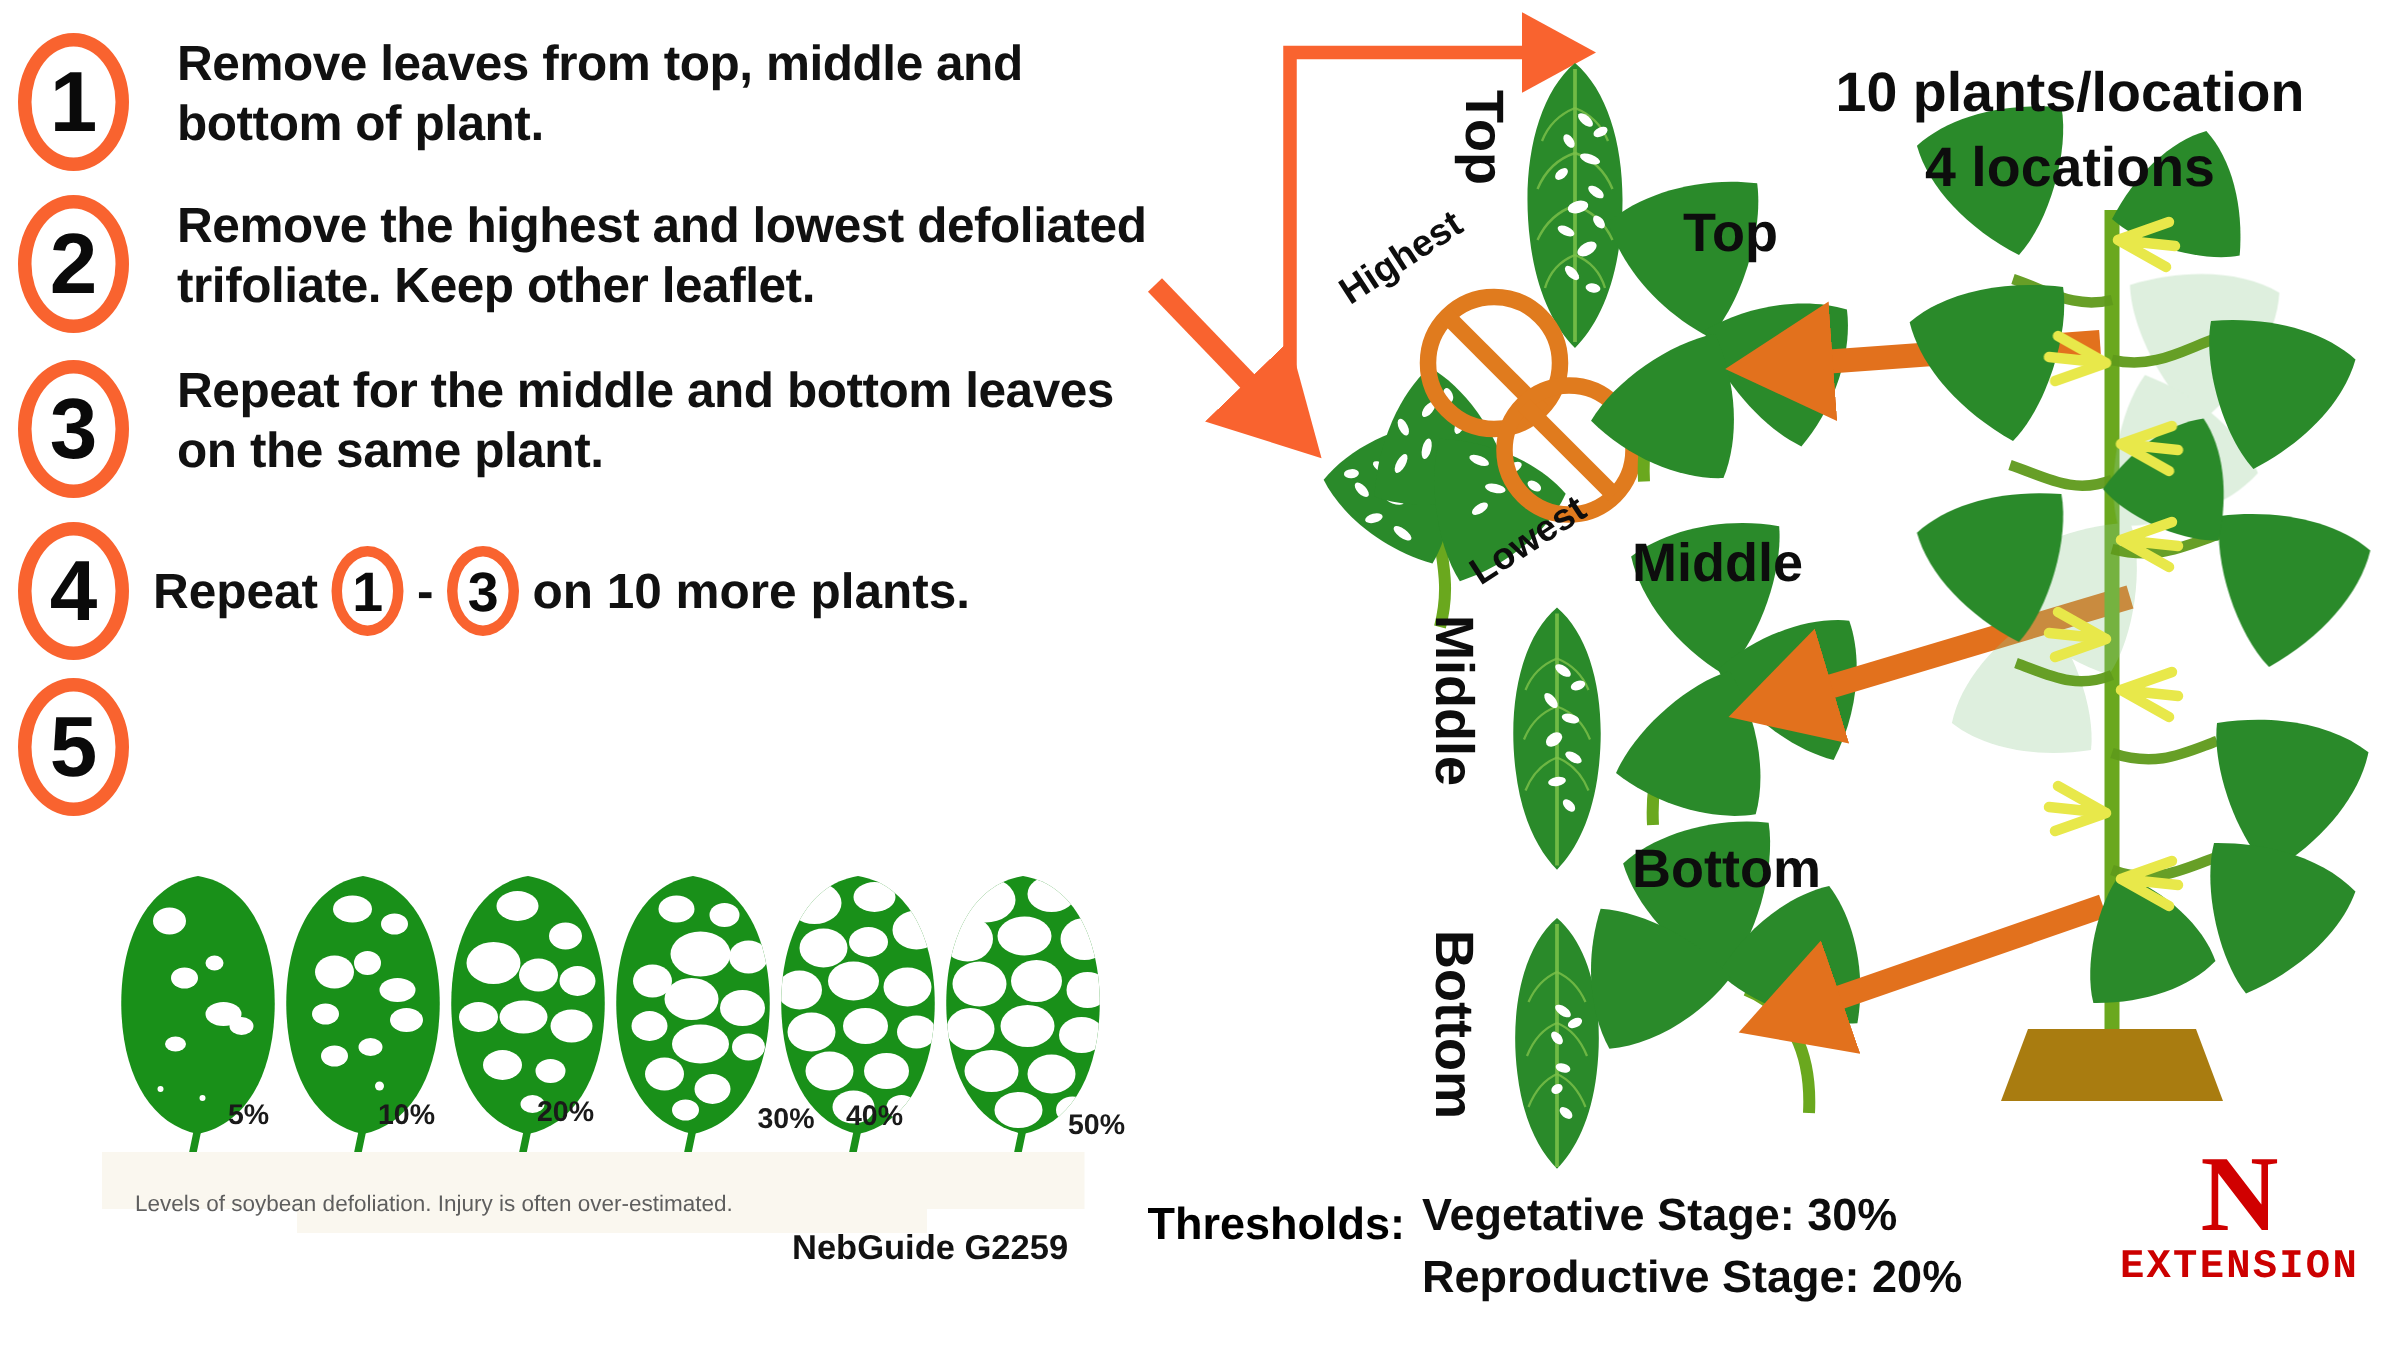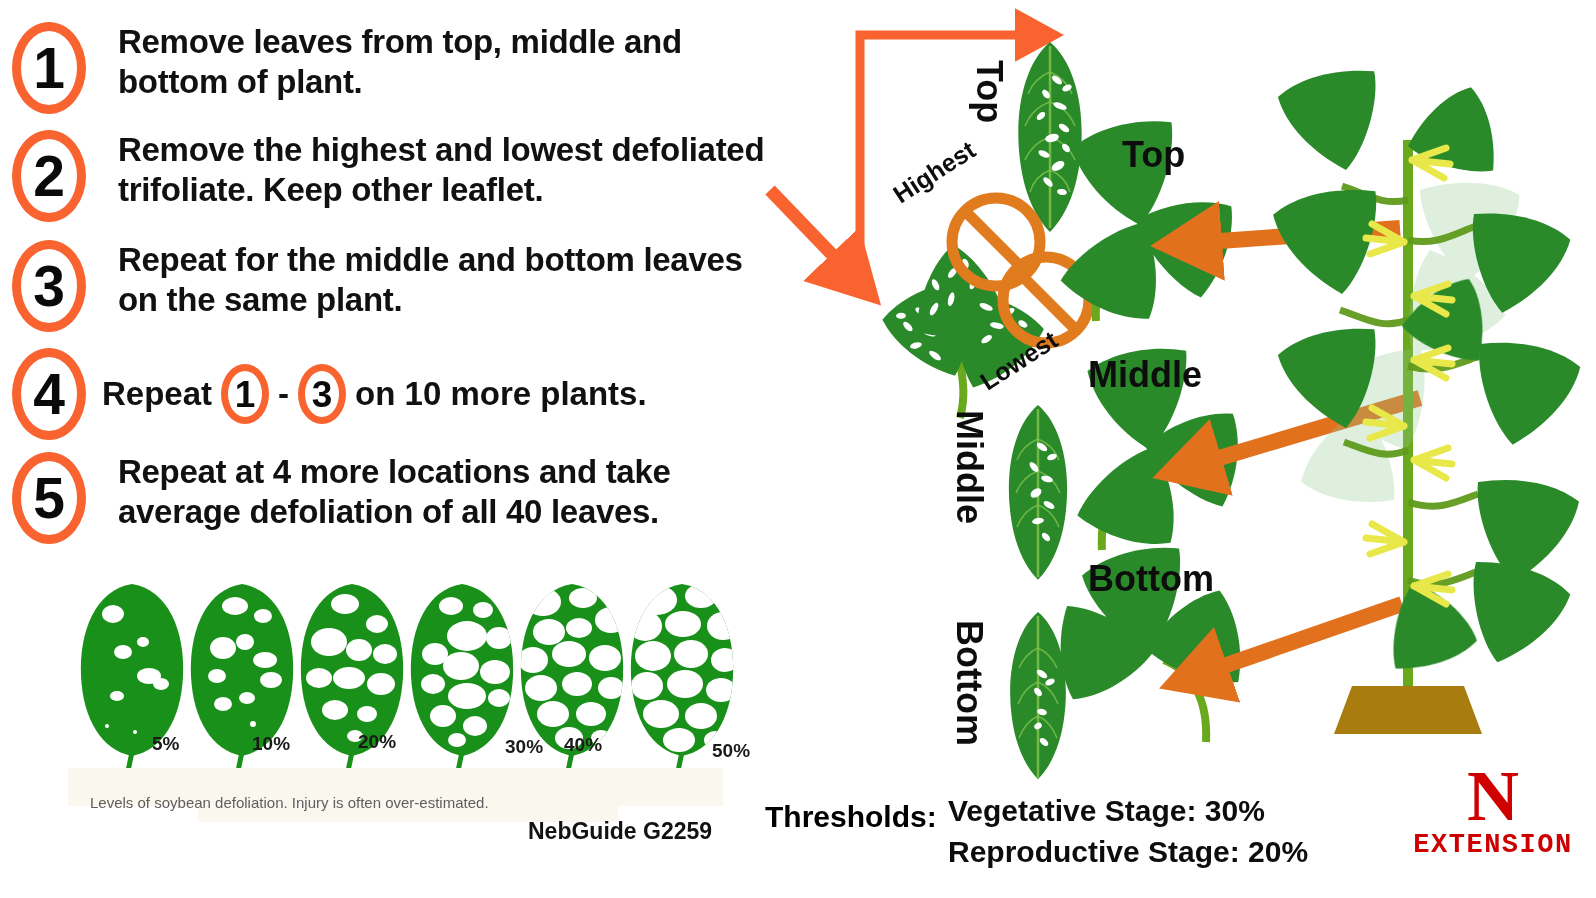--- a/index.html
+++ b/index.html
@@ -93,21 +93,20 @@
         <span>Repeat</span>
         <span class="badge sm">1</span>
         <span>-</span>
         <span class="badge sm">3</span>
         <span>on 10 more plants.</span>
       </div>
     </div>
 
     <div class="step" style="left:12px;top:452px;">
       <div class="badge">5</div>
-      <div class="steptext">Repeat at 4 more locations and take average defoliation of all 40 leaves.</div>
     </div>
   </div>
 
   <svg class="scale" width="660" height="200" viewBox="0 0 660 200">
     <defs>
 
       <path id="lf" d="M55 4 C92 10 108 52 106 96 C104 140 85 170 55 176 C25 170 6 140 4 96 C2 52 18 10 55 4 Z"></path>
       <clipPath id="c0">
           <use href="#lf"></use>
         </clipPath>
@@ -495,20 +494,22 @@
   <div class="bigtxt rot-d" style="left:888px;top:185px;font-size:25px;">Highest</div>
 
   <div class="bigtxt rot-d" style="left:975px;top:372px;font-size:25px;">Lowest</div>
 
   <div class="bigtxt" style="left:1122px;top:134px;font-size:36px;">Top</div>
 
   <div class="bigtxt" style="left:1088px;top:354px;font-size:36px;">Middle</div>
 
   <div class="bigtxt" style="left:1088px;top:558px;font-size:36px;">Bottom</div>
 
+  <div class="bigtxt hdr" style="left:1180px;top:40px;width:400px;">10 plants/location</div>
+  <div class="bigtxt hdr" style="left:1180px;top:90px;width:400px;">4 locations</div>
 
   <div class="thresholds">Thresholds:</div>
   <div class="thr-lines">
     <div>Vegetative Stage: 30%</div>
     <div>Reproductive Stage: 20%</div>
   </div>
 
   <div class="nlogo">
     <div class="nglyph">N</div>
     <div class="ext">EXTENSION</div>

